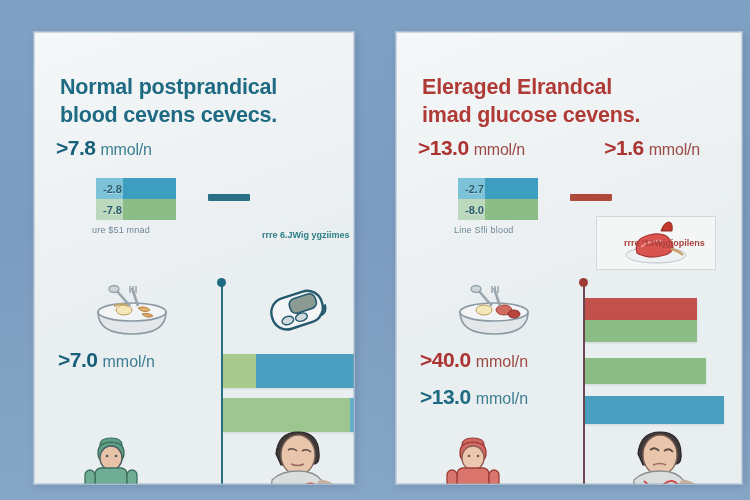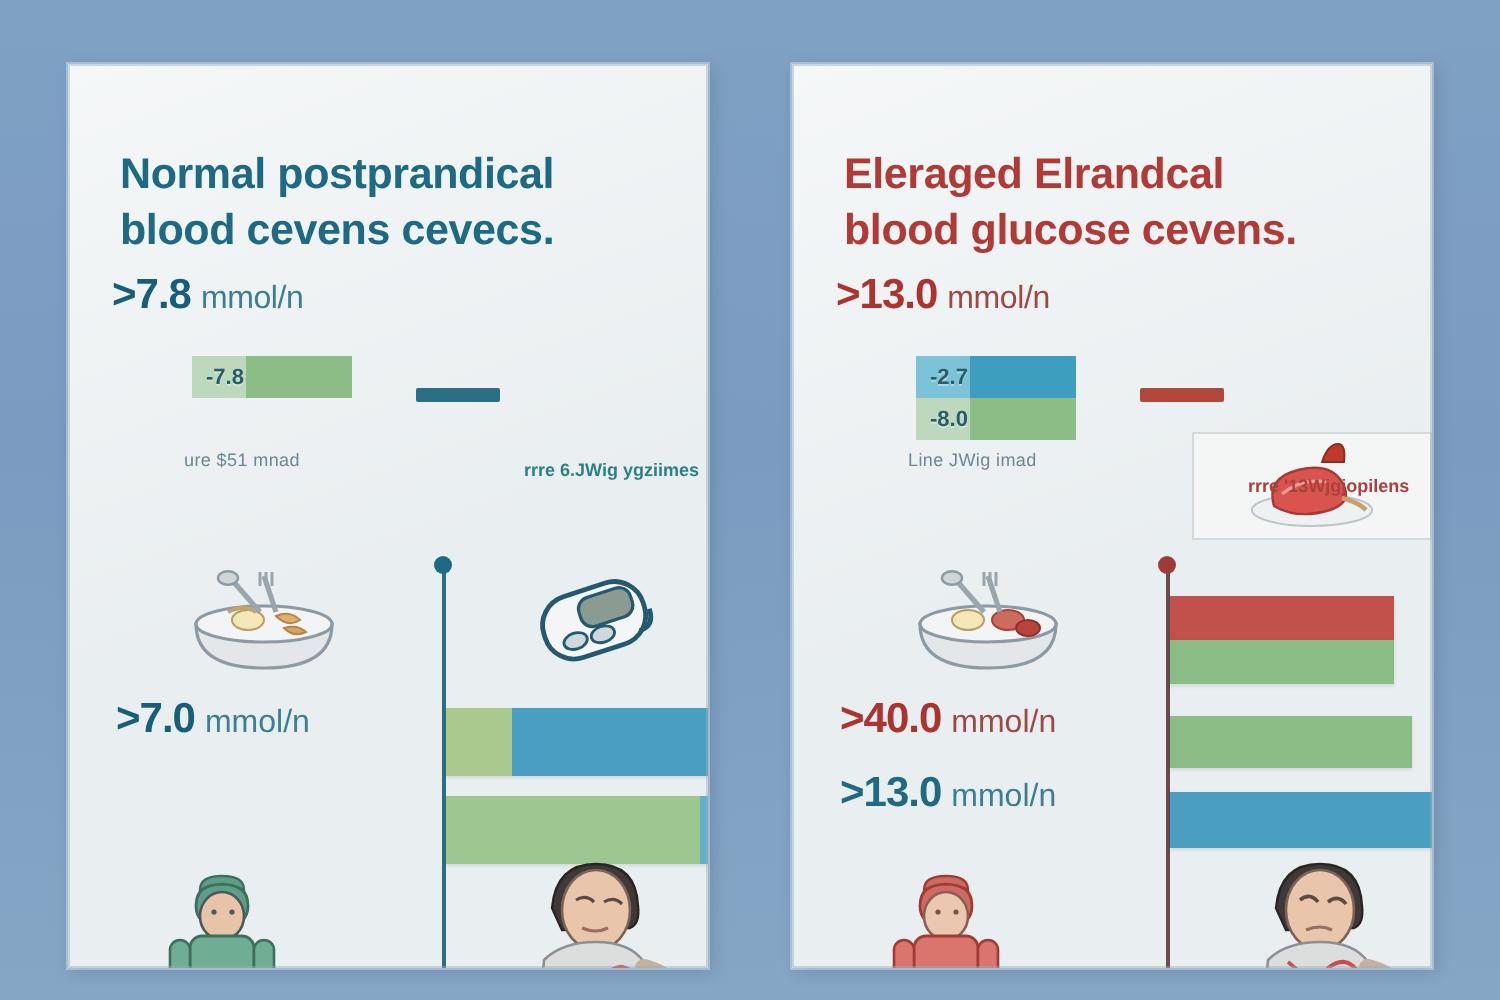--- a/index.html
+++ b/index.html
@@ -15,21 +15,21 @@
 
   .stage{position:absolute;inset:0;display:flex;}
 
   .panel{
     position:absolute;top:32px;height:452px;
     background:#e9eef0;
     box-shadow:0 0 0 1px rgba(255,255,255,.35), 2px 2px 8px rgba(20,40,60,.18);
     overflow:hidden;
   }
   .panel.left{left:34px;width:320px;}
-  .panel.right{left:396px;width:320px;}
+  .panel.right{left:396px;width:320px;padding-left:26px;}
   .panel-inner{position:absolute;inset:0;border-radius:12px;}
 
   
   .sheen{position:absolute;inset:0;
     background:linear-gradient(160deg,rgba(255,255,255,.55),rgba(255,255,255,0) 55%);
     pointer-events:none;}
 
   .heading{
     position:absolute;left:26px;top:24px;width:270px;
     font-size:21.5px;font-weight:bold;line-height:1.30;
@@ -129,20 +129,23 @@
         <span class="l2">blood cevens cevecs.</span>
       </h2>
 
       <div class="valrow">
         <span class="val">
           <span class="num">&gt;7.8</span><span class="unit">mmol/n</span>
         </span>
       </div>
 
       <div class="mini">
+        <div class="seg blue">
+          <span class="lbl">-2.8</span>
+        </div>
         <div class="seg green">
           <span class="lbl">-7.8</span>
         </div>
       </div>
       <div class="mini-cap">ure $51 mnad</div>
 
       <div class="dash"></div>
       <div class="legend-txt">rrre 6.JWig ygziimes</div>
 
       <div class="illus">
@@ -224,38 +227,41 @@
 
     </div>
   </section>
 
   <section class="panel right">
     <div class="panel-inner">
       <div class="sheen"></div>
 
       <h2 class="heading">
         <span class="l1">Eleraged Elrandcal</span>
-        <span class="l2">blood glucose cevens.</span>
+        <span class="l2">imad glucose cevens.</span>
       </h2>
 
       <div class="valrow">
         <span class="val">
           <span class="num">&gt;13.0</span><span class="unit">mmol/n</span>
         </span>
+        <span class="val">
+          <span class="num">&gt;1.6</span><span class="unit">mmol/n</span>
+        </span>
       </div>
 
       <div class="mini">
         <div class="seg blue">
           <span class="lbl">-2.7</span>
         </div>
         <div class="seg green">
           <span class="lbl">-8.0</span>
         </div>
       </div>
-      <div class="mini-cap">Line JWig imad</div>
+      <div class="mini-cap">Line Sfli blood</div>
 
       <div class="dash"></div>
 
       <div class="thumb">
         <svg width="118" height="52" viewBox="0 0 118 52">
           <ellipse cx="59" cy="38" rx="30" ry="8" fill="#eef1f2" stroke="#bcc6ca" stroke-width="1"></ellipse>
           <path d="M40 36 q-4 -14 12 -18 q16 -4 22 6 q6 10 -6 14 q-16 5 -28 -2z" fill="#d9534f" stroke="#a83a36" stroke-width="1.2"></path>
           <path d="M64 14 q3 -9 8 -9 q4 0 3 9z" fill="#c0392b" stroke="#8f2b21" stroke-width="1"></path>
           <path d="M44 30 q10 -8 22 -6" fill="none" stroke="#f0a09c" stroke-width="1.6"></path>
           <path d="M74 32 q8 2 12 6" fill="none" stroke="#c9a06a" stroke-width="2.4"></path>

